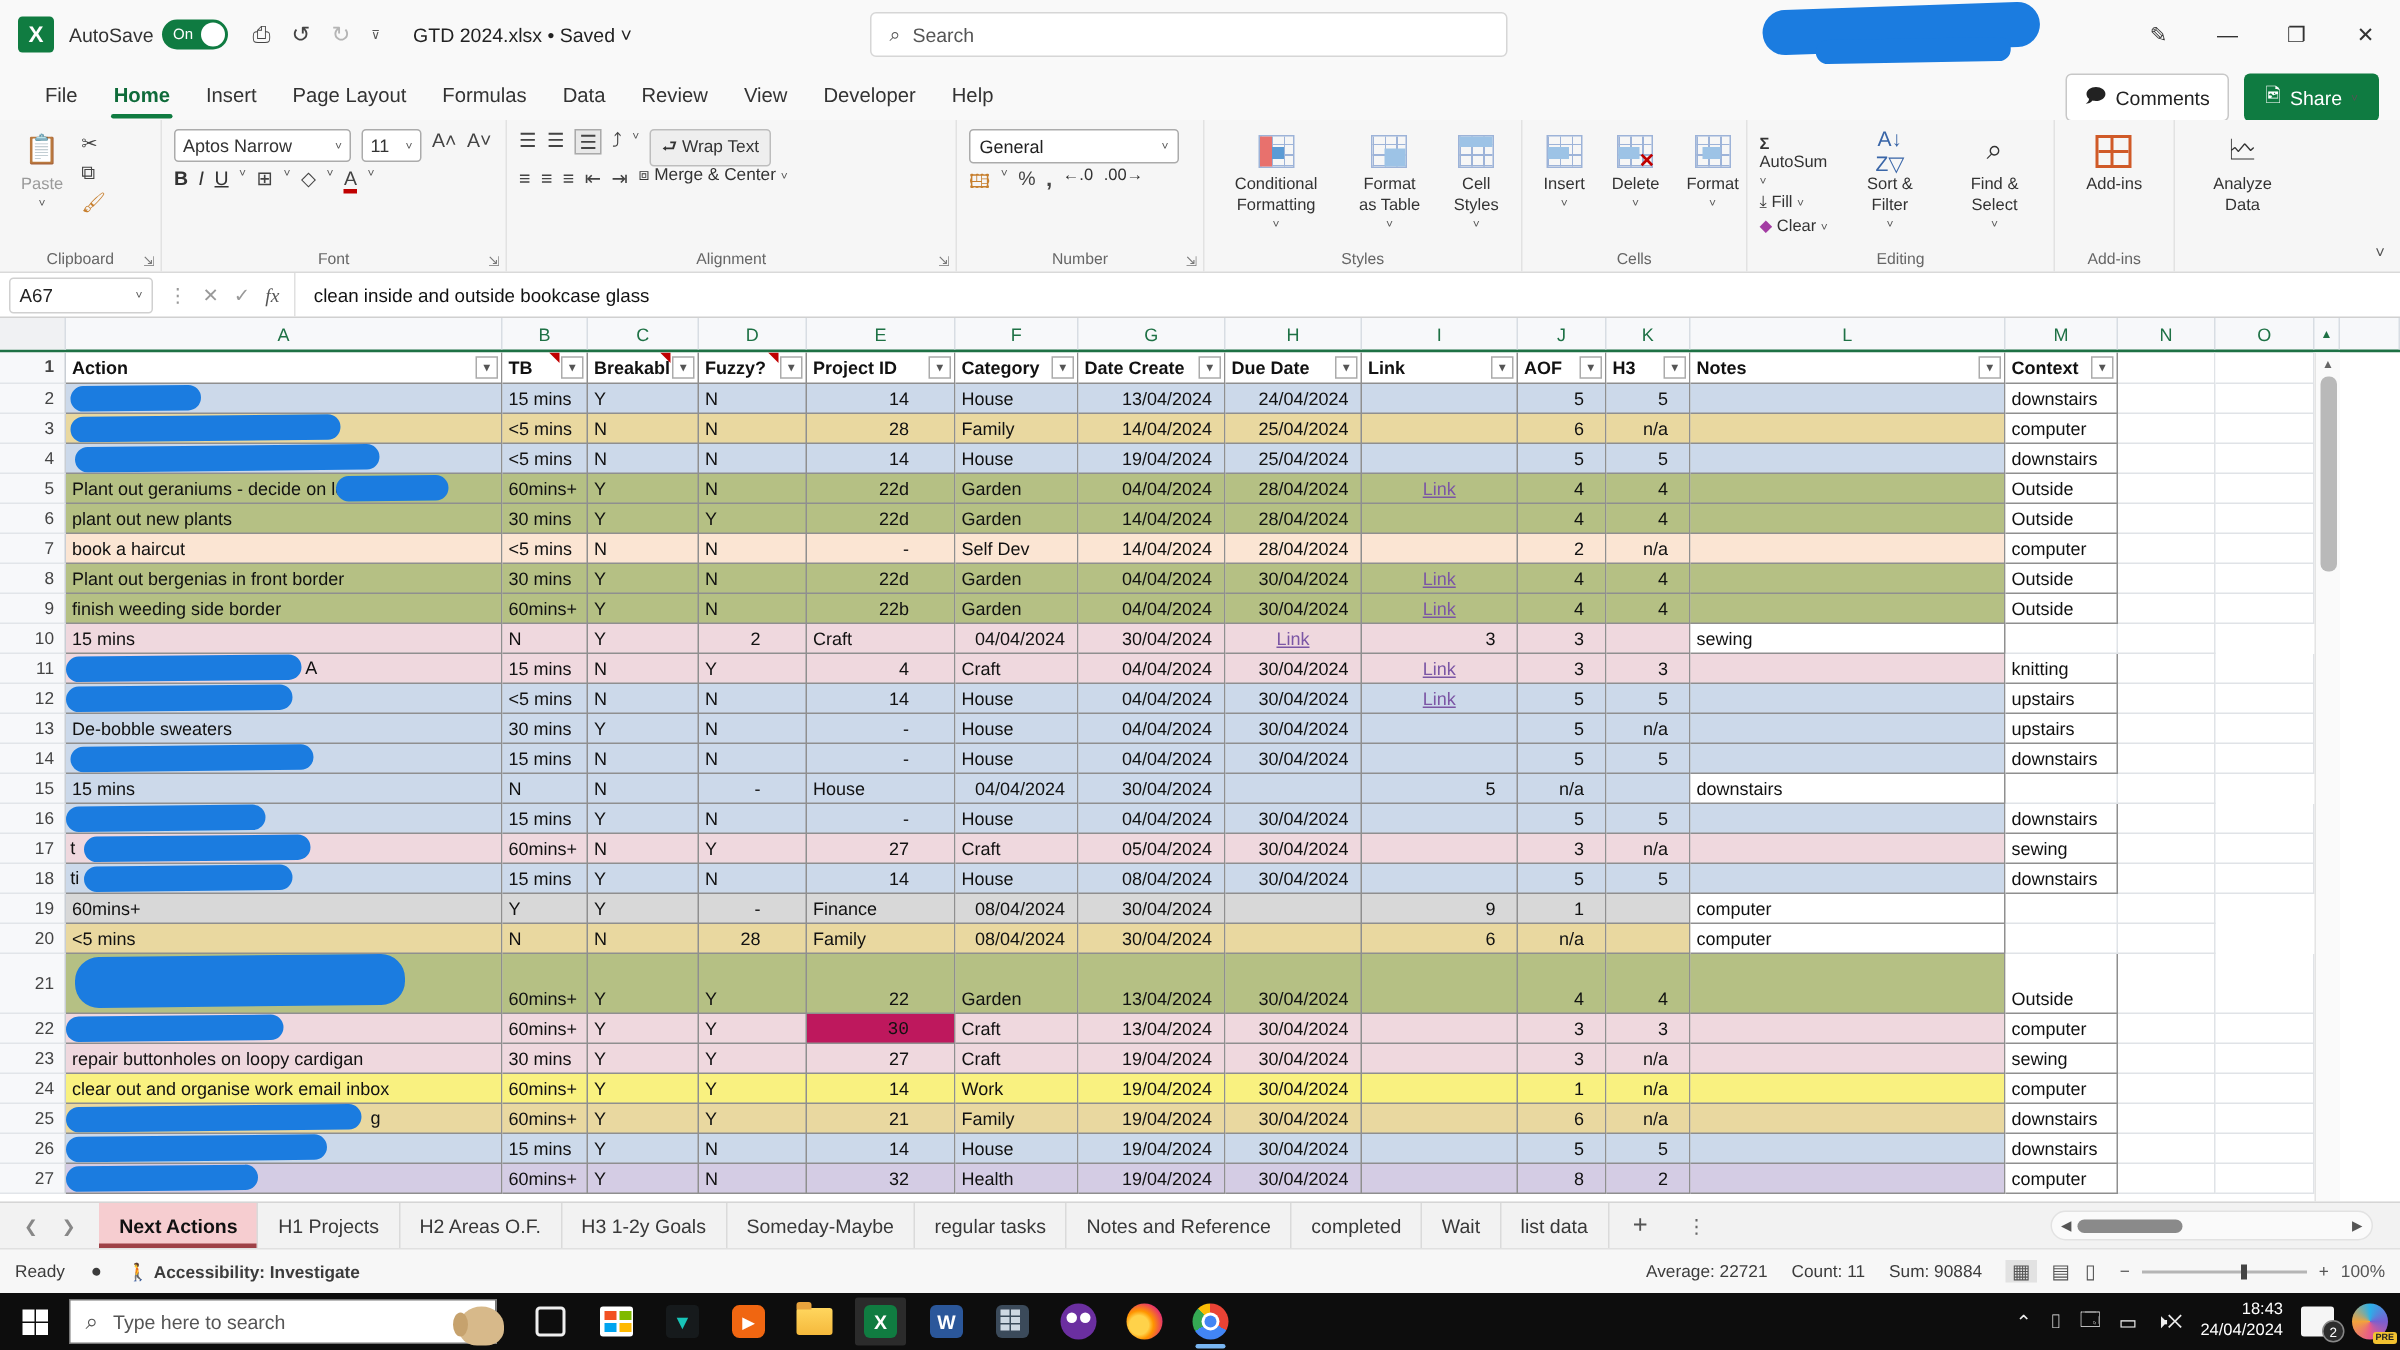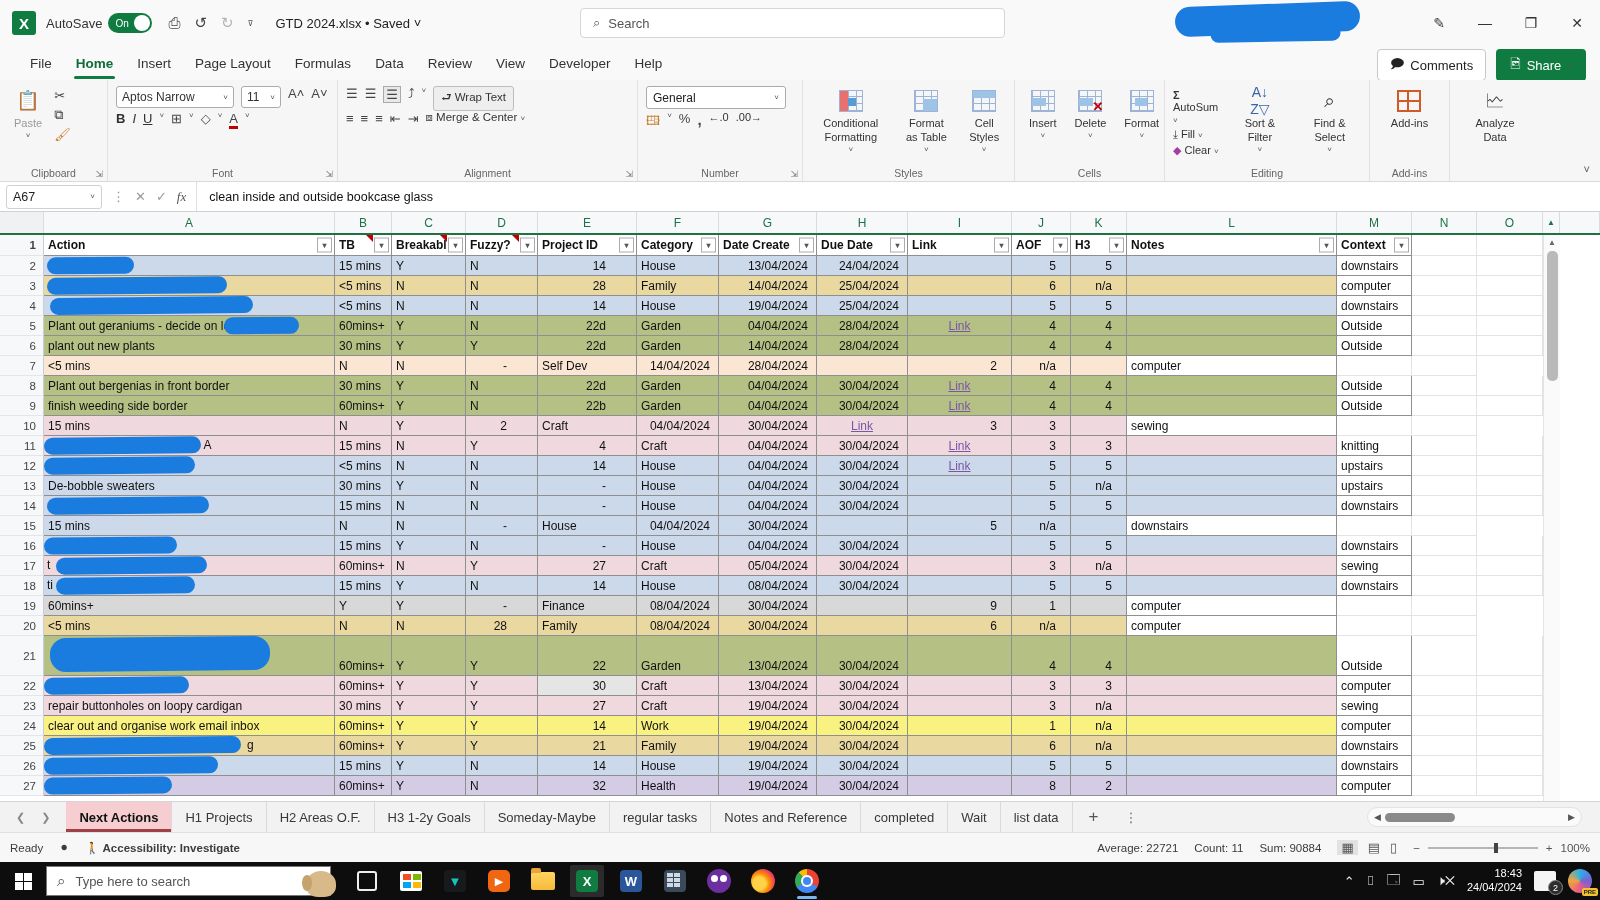--- a/index.html
+++ b/index.html
@@ -612,20 +612,23 @@
           <div class="cell c-num" style="background: rgb(181, 192, 132);">4</div>
           <div class="cell" style="background: rgb(181, 192, 132);"></div>
           <div class="cell" style="background: rgb(255, 255, 255);">Outside</div>
           <div class="cell empty"></div>
           <div class="cell empty"></div>
           <div class="cell fillsp"></div>
           <div class="cell fillsp"></div>
         </div>
         <div class="grid-row">
           <div class="rowno">7</div>
+          <div class="cell c-act" style="background: rgb(251, 229, 211);">
+            <span>book a haircut</span>
+          </div>
           <div class="cell" style="background: rgb(251, 229, 211);">&lt;5 mins</div>
           <div class="cell" style="background: rgb(251, 229, 211);">N</div>
           <div class="cell" style="background: rgb(251, 229, 211);">N</div>
           <div class="cell c-pid" style="background: rgb(251, 229, 211);">-</div>
           <div class="cell" style="background: rgb(251, 229, 211);">Self Dev</div>
           <div class="cell c-date" style="background: rgb(251, 229, 211);">14/04/2024</div>
           <div class="cell c-date" style="background: rgb(251, 229, 211);">28/04/2024</div>
           <div class="cell c-link" style="background: rgb(251, 229, 211);"></div>
           <div class="cell c-num" style="background: rgb(251, 229, 211);">2</div>
           <div class="cell c-num" style="background: rgb(251, 229, 211);">n/a</div>
@@ -946,21 +949,21 @@
           <div class="cell fillsp"></div>
         </div>
         <div class="grid-row">
           <div class="rowno">22</div>
           <div class="cell c-act" style="background: rgb(239, 216, 222);">
             <span class="blob" style="left: 0%; width: 50%;"></span>
           </div>
           <div class="cell" style="background: rgb(239, 216, 222);">60mins+</div>
           <div class="cell" style="background: rgb(239, 216, 222);">Y</div>
           <div class="cell" style="background: rgb(239, 216, 222);">Y</div>
-          <div class="cell c-pid" style="background: #e5e5e5;">30</div>
+          <div class="cell c-pid" style="background: #be185d; font-family: Liberation Mono, monospace;">30</div>
           <div class="cell" style="background: rgb(239, 216, 222);">Craft</div>
           <div class="cell c-date" style="background: rgb(239, 216, 222);">13/04/2024</div>
           <div class="cell c-date" style="background: rgb(239, 216, 222);">30/04/2024</div>
           <div class="cell c-link" style="background: rgb(239, 216, 222);"></div>
           <div class="cell c-num" style="background: rgb(239, 216, 222);">3</div>
           <div class="cell c-num" style="background: rgb(239, 216, 222);">3</div>
           <div class="cell" style="background: rgb(239, 216, 222);"></div>
           <div class="cell" style="background: rgb(255, 255, 255);">computer</div>
           <div class="cell empty"></div>
           <div class="cell empty"></div>

